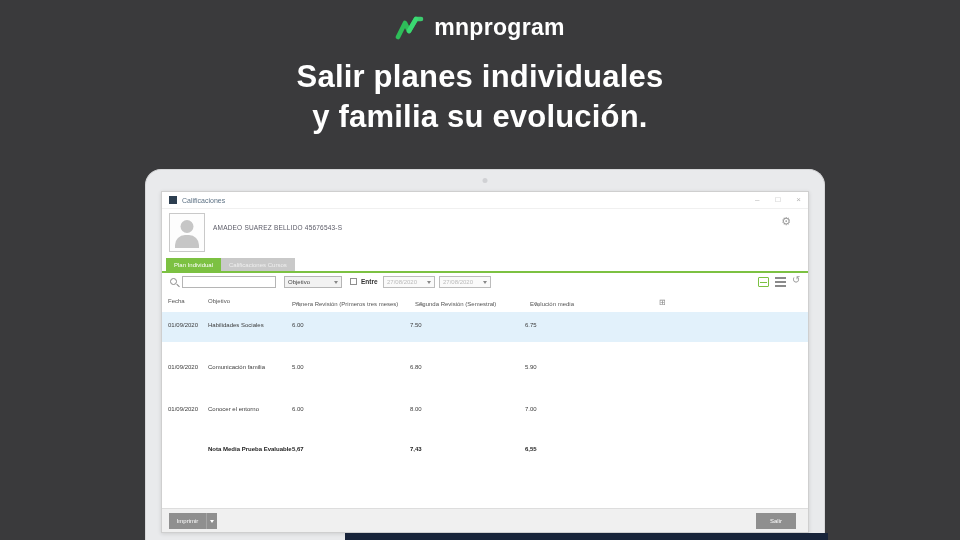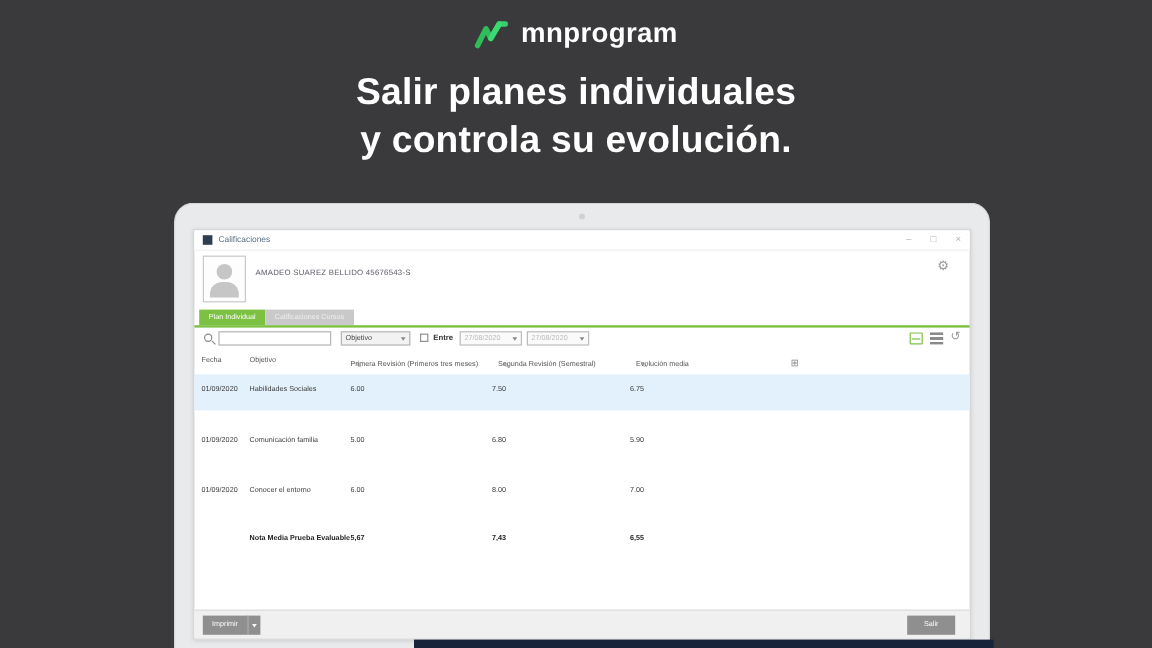--- a/index.html
+++ b/index.html
@@ -1,20 +1,20 @@
 <!DOCTYPE html>
 <html><head>
 <meta charset="utf-8">
 <style>
   * { margin:0; padding:0; box-sizing:border-box; }
   html,body { width:960px; height:540px; overflow:hidden; }
   body { background:#3a3a3c; font-family:"Liberation Sans", sans-serif; position:relative; }
 
   
-  .brand { position:absolute; top:14px; left:0; width:100%; display:flex; justify-content:center; align-items:flex-end; gap:9px; }
+  .brand { position:absolute; top:14px; left:0; width:100%; display:flex; justify-content:center; align-items:center; gap:9px; }
   .brand svg { display:block; }
   .brand-text { color:#ffffff; font-size:23px; font-weight:600; letter-spacing:.3px; }
 
   .headline { position:absolute; top:57px; left:0; width:100%; text-align:center;
               color:#ffffff; font-size:31px; font-weight:800; line-height:40px; letter-spacing:.2px; }
 
   
   .device { position:absolute; left:145px; top:169px; width:680px; height:371px;
             background:#e9eaec; border:1px solid #d6d7d9; border-bottom:none; border-radius:16px 16px 0 0; }
   .camera-dot { position:absolute; top:8px; left:50%; transform:translateX(-50%);
@@ -96,21 +96,21 @@
 <div class="brand">
   <svg width="30" height="24" viewBox="0 0 30 24">
     <polyline points="3,21 10,7 14,15 21,3" fill="none" stroke="#2ebd59" stroke-width="4.6" stroke-linecap="round" stroke-linejoin="round"></polyline>
     <polyline points="14,15 21,3 26,3" fill="none" stroke="#3ddc74" stroke-width="4.6" stroke-linecap="round" stroke-linejoin="round" opacity="0.9"></polyline>
   </svg>
   <span class="brand-text">mnprogram</span>
 </div>
 
 <div class="headline">
   <div>Salir planes individuales</div>
-  <div>y controla su evolución.</div>
+  <div>y familia su evolución.</div>
 </div>
 
 <div class="device">
   <div class="camera-dot"></div>
 
   <div class="appwin">
 
     <div class="titlebar">
       <div class="app-ico"></div>
       <span class="title-text">Calificaciones</span>

